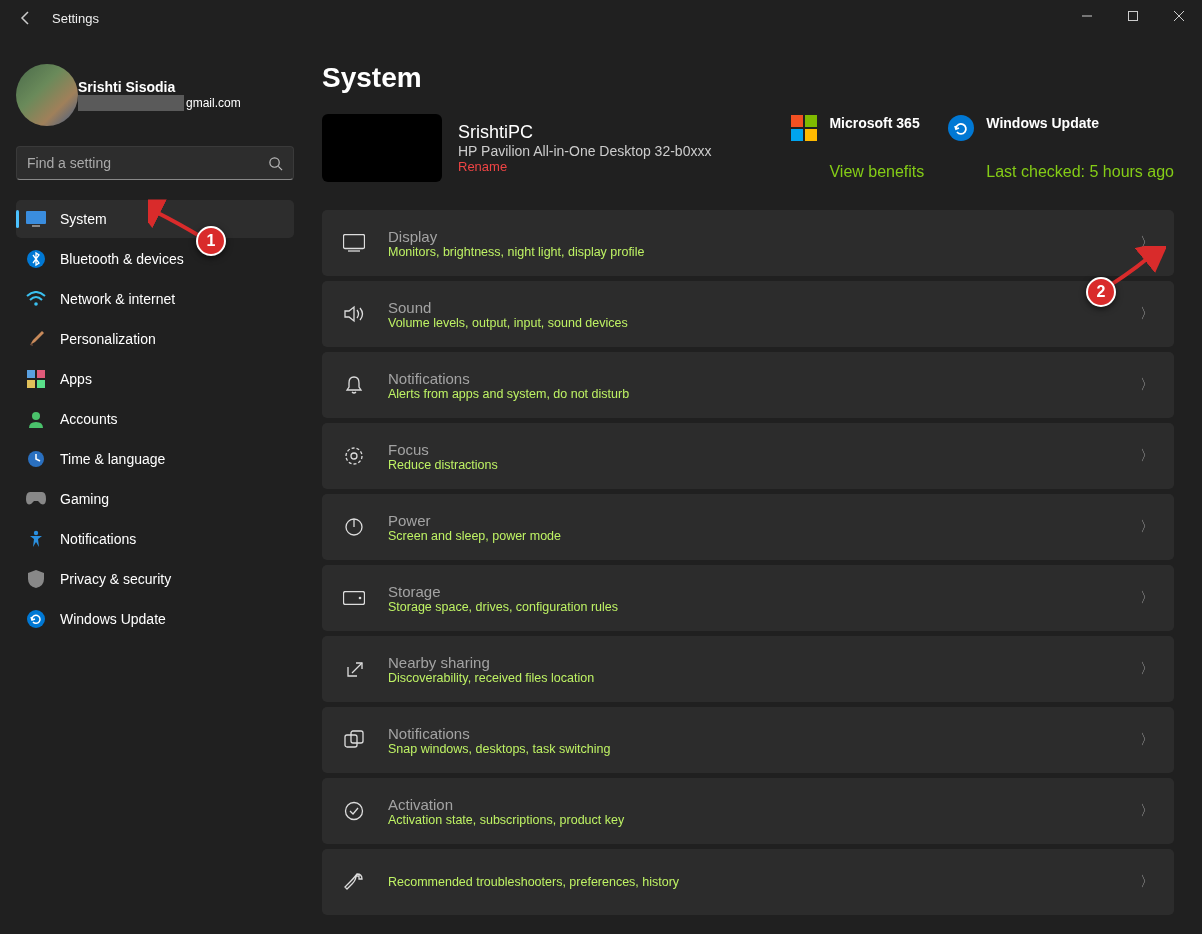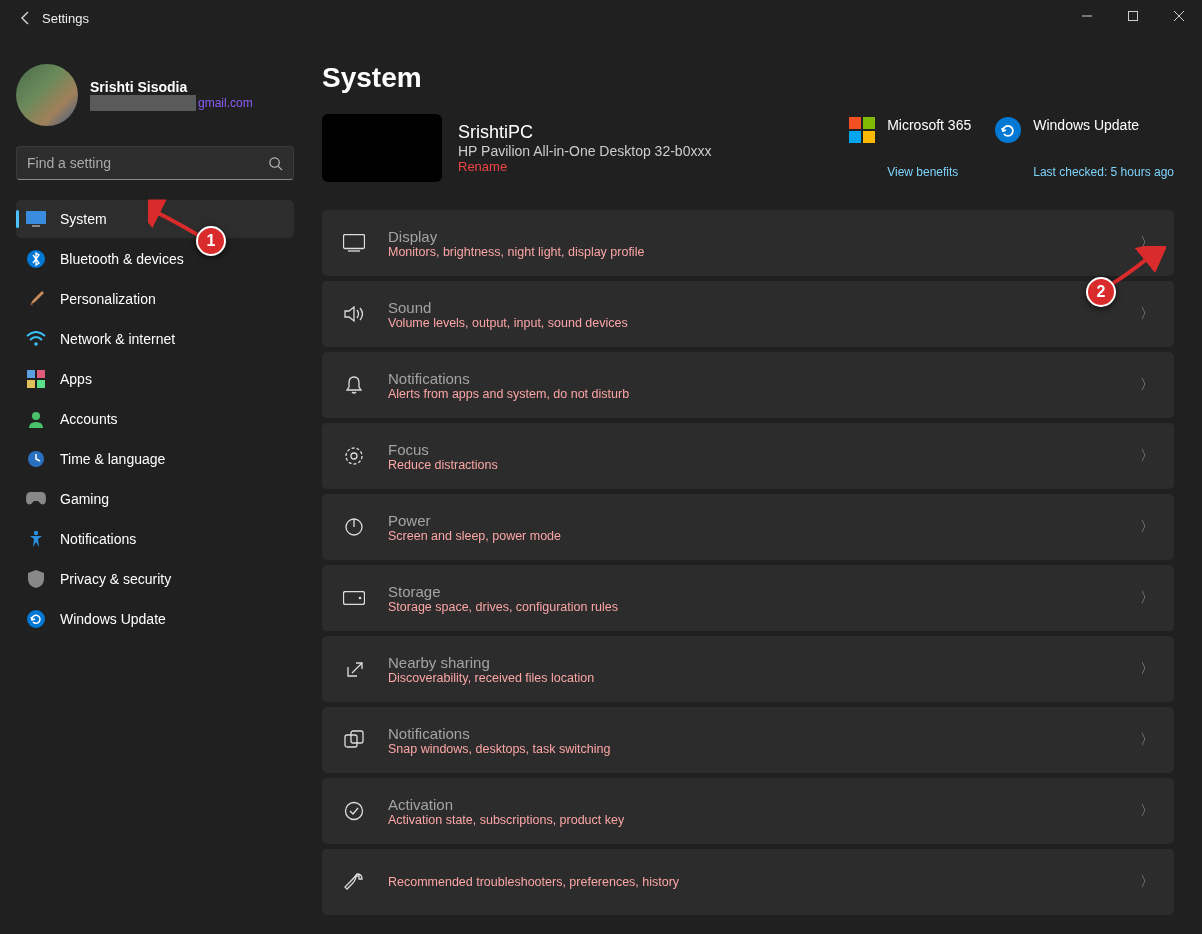--- a/index.html
+++ b/index.html
@@ -13,21 +13,21 @@
     position: relative;
   }
   
   .titlebar {
     height: 36px;
     display: flex;
     align-items: center;
     padding-left: 18px;
   }
   .titlebar .back { width: 24px; text-align: center; color: #ccc; cursor: pointer; font-size: 16px; }
-  .titlebar .title { font-size: 13px; color: #eee; }
+  .titlebar .title { margin-left: 10px; font-size: 13px; color: #eee; }
   .window-controls {
     position: absolute; top: 0; right: 0;
     display: flex;
   }
   .window-controls div {
     width: 46px; height: 32px;
     display: flex; align-items: center; justify-content: center;
     color: #ccc; cursor: pointer;
   }
 
@@ -38,24 +38,24 @@
     width: 310px;
     padding: 10px 16px 0 16px;
     flex-shrink: 0;
   }
   .profile { display: flex; align-items: center; margin-top: 18px; margin-bottom: 20px; }
   .avatar {
     width: 62px; height: 62px; border-radius: 50%;
     background: linear-gradient(135deg, #4a6a4a 0%, #6a8a5a 40%, #a0805a 70%, #3a5a8a 100%);
     flex-shrink: 0;
   }
-  .profile-text { margin-left: 12px; }
+  .profile-text { }
   .profile-name { font-weight: 600; font-size: 14px; }
   .profile-email {
-    font-size: 12px; color: #8b5cf6;
+    font-size: 12px; color: #ffffff;
     display: flex; align-items: center;
   }
   .email-blur {
     display: inline-block;
     width: 106px; height: 16px;
     background: #5a5a5a;
     margin-right: 2px;
   }
 
   .search-box {
@@ -117,22 +117,22 @@
     border-radius: 6px;
     flex-shrink: 0;
   }
   .device-info { flex: 1; }
   .device-name { font-size: 18px; font-weight: 400; }
   .device-model { font-size: 14px; color: #ccc; }
   .rename-link { font-size: 13px; color: #ef4444; cursor: pointer; }
 
   .hero-right { display: flex; gap: 24px; align-items: flex-start; }
   .hero-card { display: flex; align-items: flex-start; gap: 12px; cursor: pointer; }
-  .hero-card-title { font-size: 14px; font-weight: 400; }
-  .hero-card-sub { font-size: 12px; color: #7dd3fc; margin-top: 32px; }
+  .hero-card-title { font-size: 14px; font-weight: 700; }
+  .hero-card-sub { font-size: 16px; color: #84cc16; margin-top: 32px; }
   .ms365-icon {
     width: 26px; height: 26px;
     display: grid; grid-template-columns: 1fr 1fr; grid-template-rows: 1fr 1fr; gap: 2px;
   }
   .ms365-icon span:nth-child(1){background:#f25022;}
   .ms365-icon span:nth-child(2){background:#7fba00;}
   .ms365-icon span:nth-child(3){background:#00a4ef;}
   .ms365-icon span:nth-child(4){background:#ffb900;}
   .wu-icon {
     width: 26px; height: 26px; border-radius: 50%;
@@ -150,21 +150,21 @@
     cursor: pointer;
     min-height: 66px;
   }
   .settings-icon {
     width: 24px; height: 24px; margin-right: 22px;
     display: flex; align-items: center; justify-content: center;
     color: #ddd; flex-shrink: 0;
   }
   .settings-text { flex: 1; }
   .settings-title { font-size: 15px; color: #a3a3a3; }
-  .settings-sub { font-size: 12.5px; color: #fca5a5; margin-top: 0; }
+  .settings-sub { font-size: 12.5px; color: #bef264; margin-top: 0; }
   .chevron { color: #999; font-size: 14px; }
 
   
   .badge {
     position: absolute;
     width: 30px; height: 30px; border-radius: 50%;
     background: #d92b2b;
     border: 2px solid #fff;
     box-shadow: 0 2px 6px rgba(0,0,0,0.6);
     color: #fff; font-weight: 700; font-size: 16px;
@@ -243,36 +243,36 @@
         <span class="nav-icon">
             <svg width="18" height="18" viewBox="0 0 18 18">
               <circle cx="9" cy="9" r="9" fill="#0078d4"></circle>
               <path d="M6 5 L12 13 L9 15 L9 3 L12 5 L6 13" stroke="#fff" stroke-width="1.3" fill="none"></path>
             </svg>
           </span>
         <span class="nav-label">Bluetooth &amp; devices</span>
       </div>
       <div class="nav-item">
         <span class="nav-icon">
-            <svg width="18" height="18" viewBox="0 0 18 18">
-              <path d="M3 15 L6 10 L15 1 L17 3 L8 12 Z" fill="#c88a5a"></path>
-              <path d="M3 15 L5 13 L6 16 Z" fill="#6a4a3a"></path>
-            </svg>
-          </span>
-        <span class="nav-label">Personalization</span>
-      </div>
-      <div class="nav-item">
-        <span class="nav-icon">
             <svg width="20" height="16" viewBox="0 0 20 16">
               <path d="M1 5 Q10 -3 19 5" stroke="#3ac0f0" stroke-width="2" fill="none"></path>
               <path d="M4 9 Q10 3 16 9" stroke="#3ac0f0" stroke-width="2" fill="none"></path>
               <circle cx="10" cy="13" r="1.8" fill="#3ac0f0"></circle>
             </svg>
           </span>
         <span class="nav-label">Network &amp; internet</span>
+      </div>
+      <div class="nav-item">
+        <span class="nav-icon">
+            <svg width="18" height="18" viewBox="0 0 18 18">
+              <path d="M3 15 L6 10 L15 1 L17 3 L8 12 Z" fill="#c88a5a"></path>
+              <path d="M3 15 L5 13 L6 16 Z" fill="#6a4a3a"></path>
+            </svg>
+          </span>
+        <span class="nav-label">Personalization</span>
       </div>
       <div class="nav-item">
         <span class="nav-icon">
             <svg width="18" height="18" viewBox="0 0 18 18">
               <rect x="0" y="0" width="8" height="8" fill="#5aa0e0"></rect>
               <rect x="10" y="0" width="8" height="8" fill="#e05a7a"></rect>
               <rect x="0" y="10" width="8" height="8" fill="#e0c05a"></rect>
               <rect x="10" y="10" width="8" height="8" fill="#5ae08a"></rect>
             </svg>
           </span>

